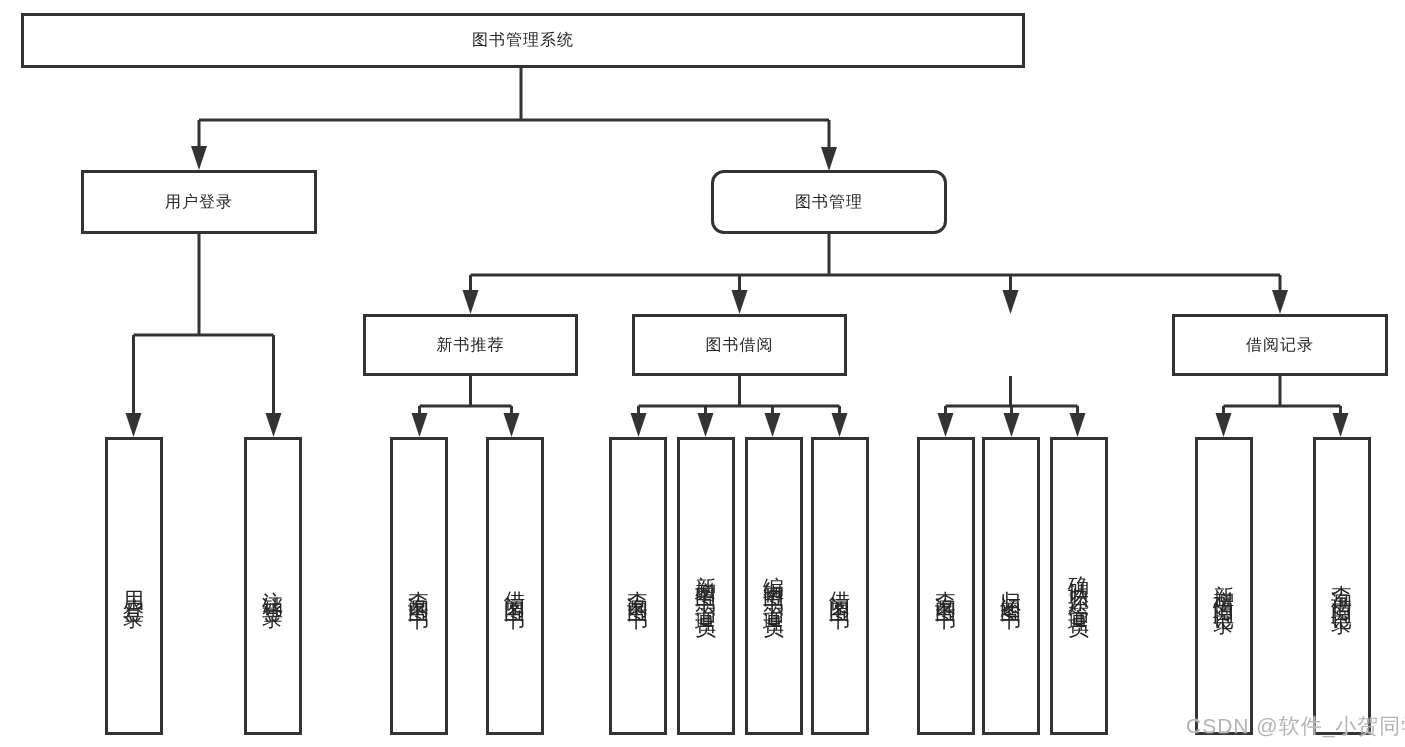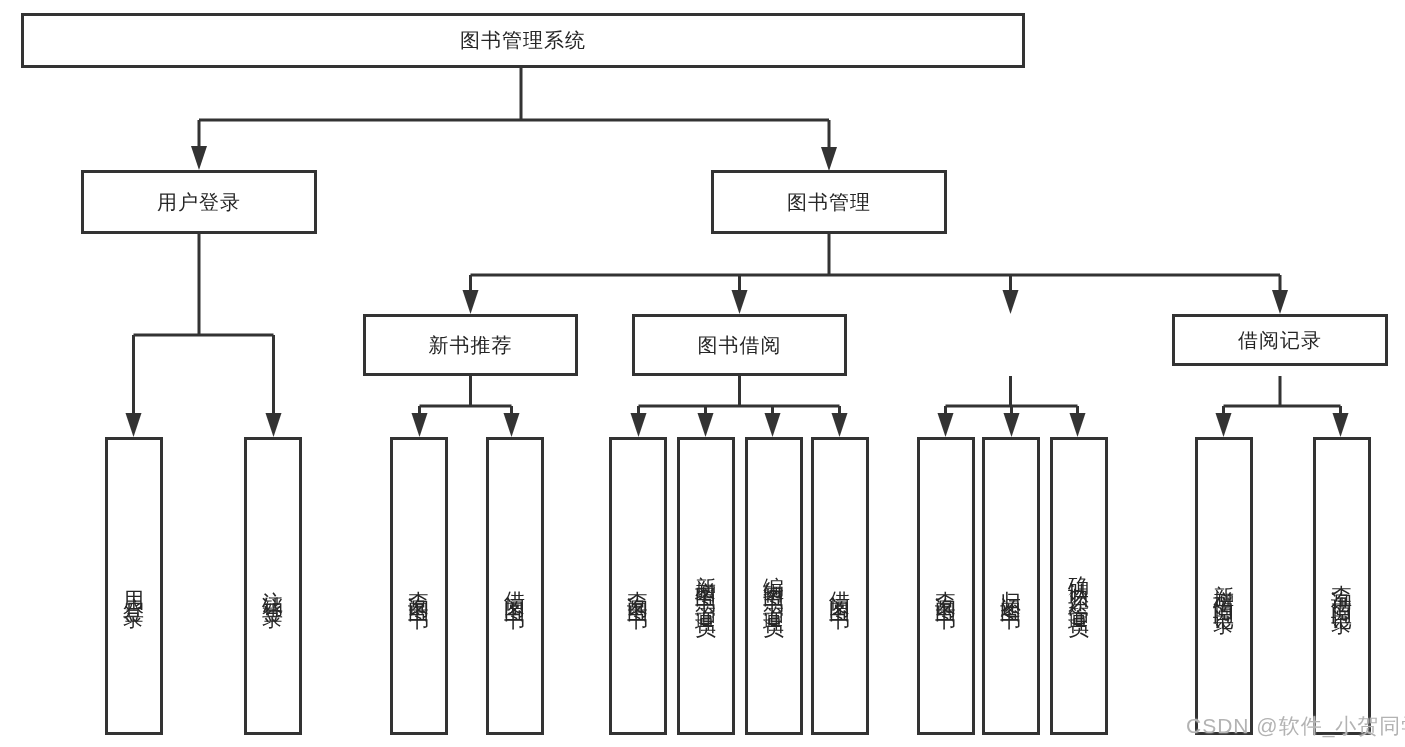--- a/index.html
+++ b/index.html
@@ -10,21 +10,21 @@
     font-family:"Liberation Sans","DejaVu Sans",sans-serif;
     overflow:hidden;
   }
   .connectors{position:absolute;left:0;top:0;}
   .node{
     position:absolute;
     box-sizing:border-box;
     border:3px solid #333333;
     background:#ffffff;
     display:flex;align-items:center;justify-content:center;
-    font-size:20px;color:#262626;
+    font-size:16px;color:#262626;
     letter-spacing:1px;
     z-index:2;
   }
   .leaf{
     position:absolute;
     box-sizing:border-box;
     border:3px solid #333333;
     background:#ffffff;
     top:437px;width:58px;height:298px;
     display:flex;align-items:center;justify-content:center;
@@ -84,31 +84,31 @@
     </g>
   </svg>
 
   <div class="node" style="left:21px;top:13px;width:1004px;height:55px;">
     <span>图书管理系统</span>
   </div>
 
   <div class="node" style="left:81px;top:170px;width:236px;height:64px;">
     <span>用户登录</span>
   </div>
-  <div class="node" style="left:711px;top:170px;width:236px;height:64px;">
+  <div class="node" style="left:711px;top:170px;width:236px;height:64px;border-radius:13px;">
     <span>图书管理</span>
   </div>
 
   <div class="node" style="left:363px;top:314px;width:215px;height:62px;">
     <span>新书推荐</span>
   </div>
   <div class="node" style="left:632px;top:314px;width:215px;height:62px;">
     <span>图书借阅</span>
   </div>
-  <div class="node" style="left:1172px;top:314px;width:216px;height:52px;">
+  <div class="node" style="left:1172px;top:314px;width:216px;height:62px;">
     <span>借阅记录</span>
   </div>
 
   <div class="leaf" style="left:105px;">
     <span>用户登录</span>
   </div>
   <div class="leaf" style="left:244px;">
     <span>注销登录</span>
   </div>
   <div class="leaf" style="left:390px;">

